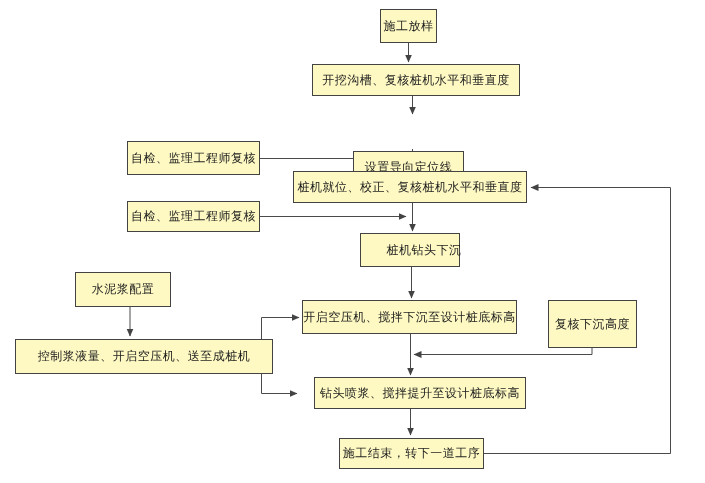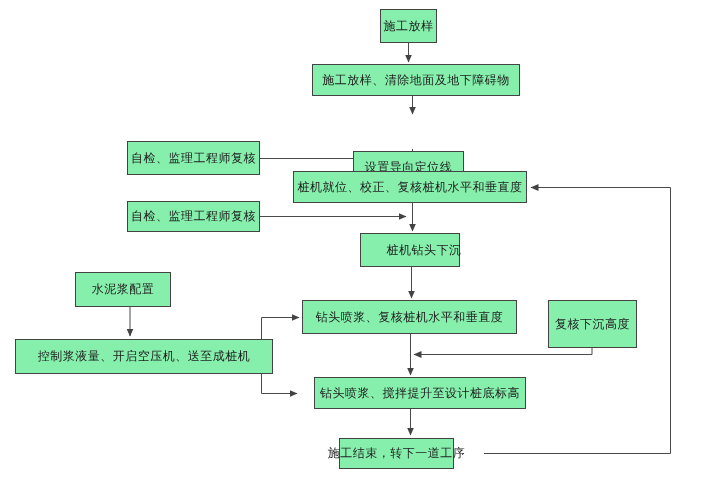--- a/index.html
+++ b/index.html
@@ -21,21 +21,21 @@
     top: 0;
     width: 705px;
     height: 483px;
     z-index: 1;
   }
   .node {
     position: absolute;
     z-index: 2;
     box-sizing: border-box;
     border: 1px solid #434343;
-    background: #86efac;
+    background: #fef9c3;
     color: #1d1d1d;
     font-size: 12px;
     letter-spacing: 0.5px;
     white-space: nowrap;
     display: flex;
     align-items: center;
     justify-content: center;
   }
 </style>
 </head>
@@ -77,37 +77,37 @@
       <line x1="261.5" y1="393.5" x2="297" y2="393.5" marker-end="url(#arr)"></line>
 
       <line x1="410.5" y1="409" x2="410.5" y2="435" marker-end="url(#arr)"></line>
 
       <polyline points="484,453.5 670.5,453.5 670.5,187.5 531,187.5" marker-end="url(#arr)"></polyline>
     </g>
   </svg>
 
   <div class="node" style="left:380px; top:9px;  width:57px;  height:34px;">施工放样</div>
 
-  <div class="node" style="left:312px; top:64px; width:208px; height:32px;">施工放样、清除地面及地下障碍物</div>
+  <div class="node" style="left:312px; top:64px; width:208px; height:32px;">开挖沟槽、复核桩机水平和垂直度</div>
 
   <div class="node" style="left:353px; top:116px; width:111px; height:33px;margin-top:35px;">设置导向定位线</div>
 
   <div class="node" style="left:127px; top:141px; width:133px; height:34px;">自检、监理工程师复核</div>
 
   <div class="node" style="left:293px; top:171px; width:234px; height:32px;">桩机就位、校正、复核桩机水平和垂直度</div>
 
   <div class="node" style="left:127px; top:201px; width:133px; height:31px;">自检、监理工程师复核</div>
 
   <div class="node" style="left:360px; top:233px; width:100px; height:34px;padding-left:28px;">桩机钻头下沉</div>
 
   <div class="node" style="left:75px;  top:272px; width:96px; height:35px;">水泥浆配置</div>
 
-  <div class="node" style="left:302px; top:300px; width:215px; height:34px;">钻头喷浆、复核桩机水平和垂直度</div>
+  <div class="node" style="left:302px; top:300px; width:215px; height:34px;">开启空压机、搅拌下沉至设计桩底标高</div>
 
   <div class="node" style="left:548px; top:300px; width:89px;  height:48px;">复核下沉高度</div>
 
   <div class="node" style="left:15px;  top:339px; width:258px; height:35px;">控制浆液量、开启空压机、送至成桩机</div>
 
   <div class="node" style="left:300px; top:377px; width:212px; height:32px;margin-left:14px;">钻头喷浆、搅拌提升至设计桩底标高</div>
 
-  <div class="node" style="left:339px; top:438px; width:115px; height:31px;">施工结束，转下一道工序</div>
+  <div class="node" style="left:339px; top:438px; width:145px; height:31px;">施工结束，转下一道工序</div>
 
 </div>
 
 </body></html>

